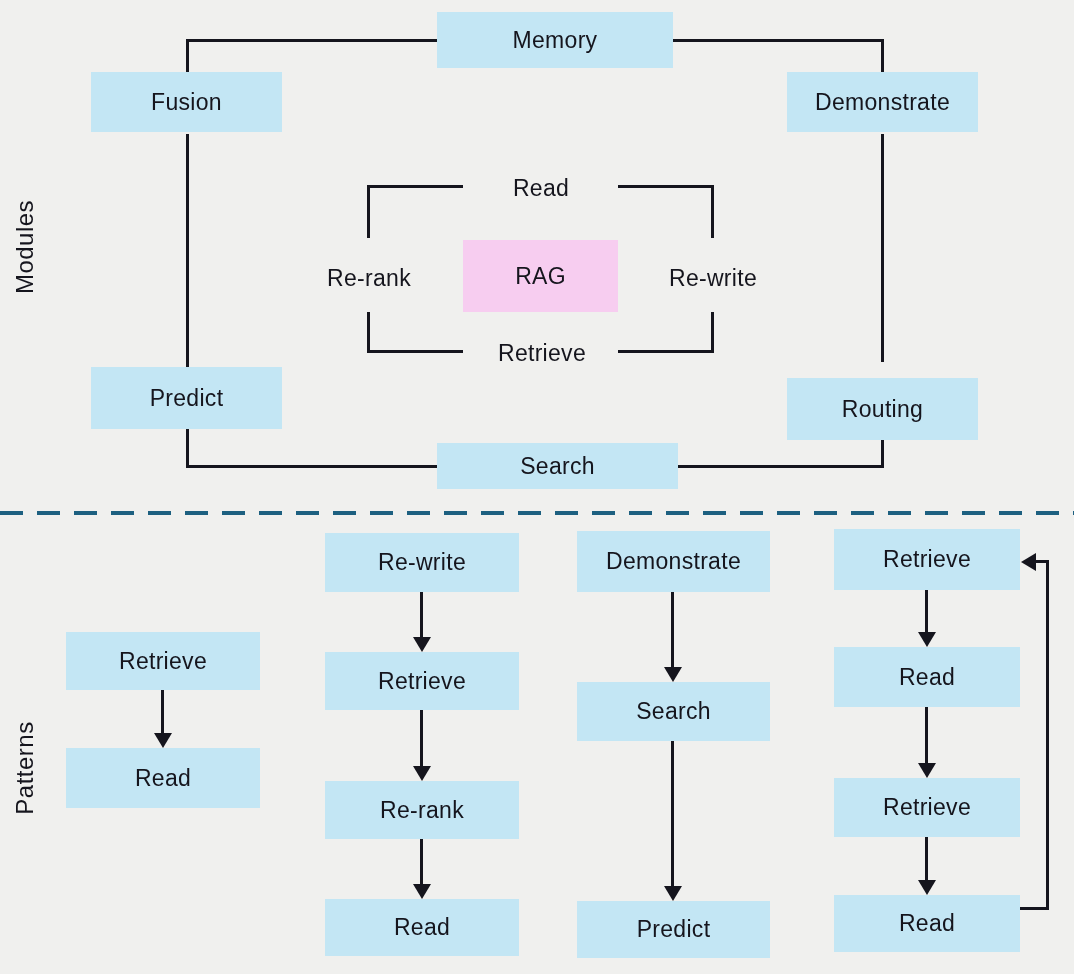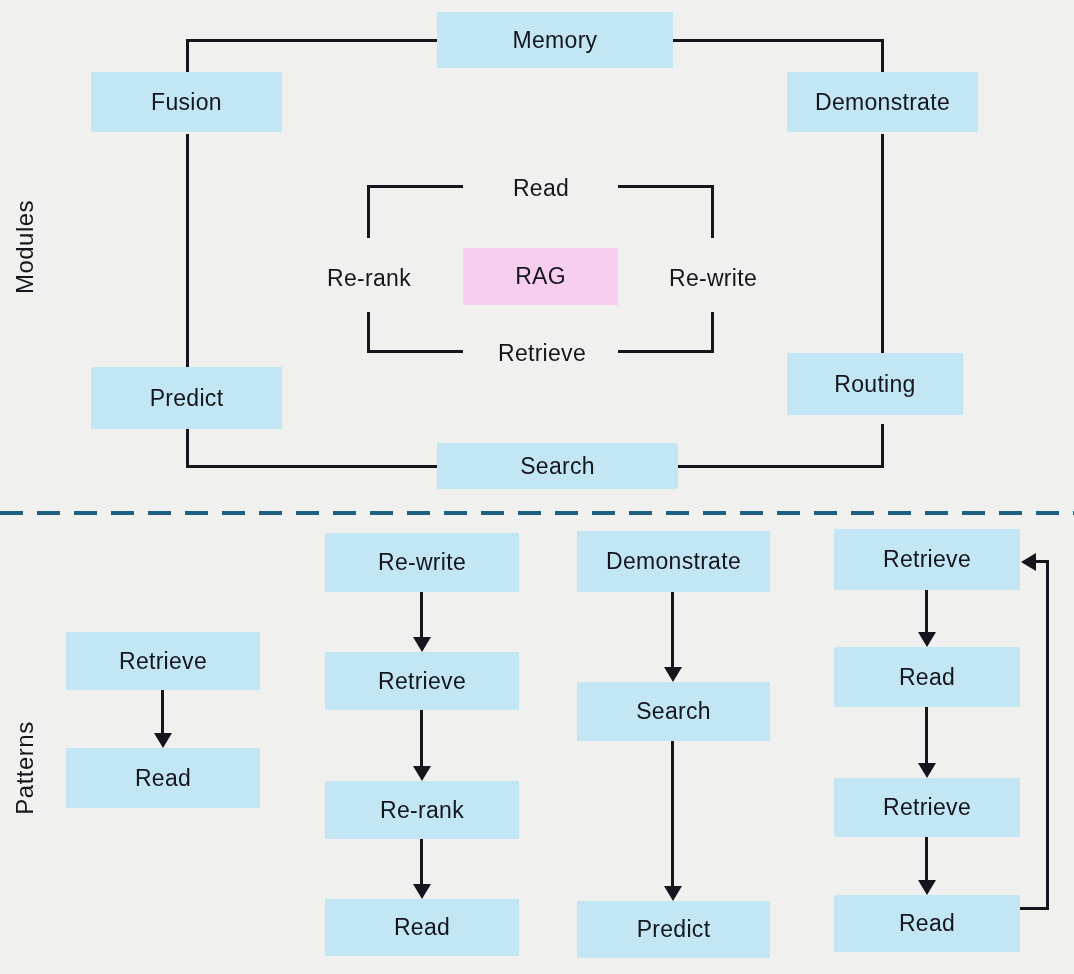--- a/index.html
+++ b/index.html
@@ -64,24 +64,24 @@
   <div class="line" style="left:673px;top:39px;width:211px;height:3px;"></div>
   <div class="line" style="left:881px;top:39px;width:3px;height:33px;"></div>
   <div class="line" style="left:881px;top:134px;width:3px;height:228px;"></div>
   <div class="line" style="left:881px;top:424px;width:3px;height:44px;"></div>
   <div class="line" style="left:678px;top:465px;width:206px;height:3px;"></div>
 
   <div class="node" style="left:91px;top:72px;width:191px;height:60px;">Fusion</div>
   <div class="node" style="left:437px;top:12px;width:236px;height:56px;">Memory</div>
   <div class="node" style="left:787px;top:72px;width:191px;height:60px;">Demonstrate</div>
   <div class="node" style="left:91px;top:367px;width:191px;height:62px;">Predict</div>
-  <div class="node" style="left:787px;top:353px;width:176px;height:62px;">Routing</div>
+  <div class="node" style="left:787px;top:378px;width:191px;height:62px;">Routing</div>
   <div class="node" style="left:437px;top:443px;width:241px;height:46px;">Search</div>
 
-  <div class="node rag" style="left:463px;top:248px;width:155px;height:57px;">RAG</div>
+  <div class="node rag" style="left:463px;top:240px;width:155px;height:72px;">RAG</div>
   <div class="lbl" style="left:481px;top:175px;width:120px;">Read</div>
   <div class="lbl" style="left:309px;top:265px;width:120px;">Re-rank</div>
   <div class="lbl" style="left:653px;top:265px;width:120px;">Re-write</div>
   <div class="lbl" style="left:482px;top:340px;width:120px;">Retrieve</div>
 
   <div class="line" style="left:367px;top:185px;width:96px;height:3px;"></div>
   <div class="line" style="left:367px;top:185px;width:3px;height:53px;"></div>
   <div class="line" style="left:618px;top:185px;width:96px;height:3px;"></div>
   <div class="line" style="left:711px;top:185px;width:3px;height:53px;"></div>
   <div class="line" style="left:367px;top:312px;width:3px;height:41px;"></div>

